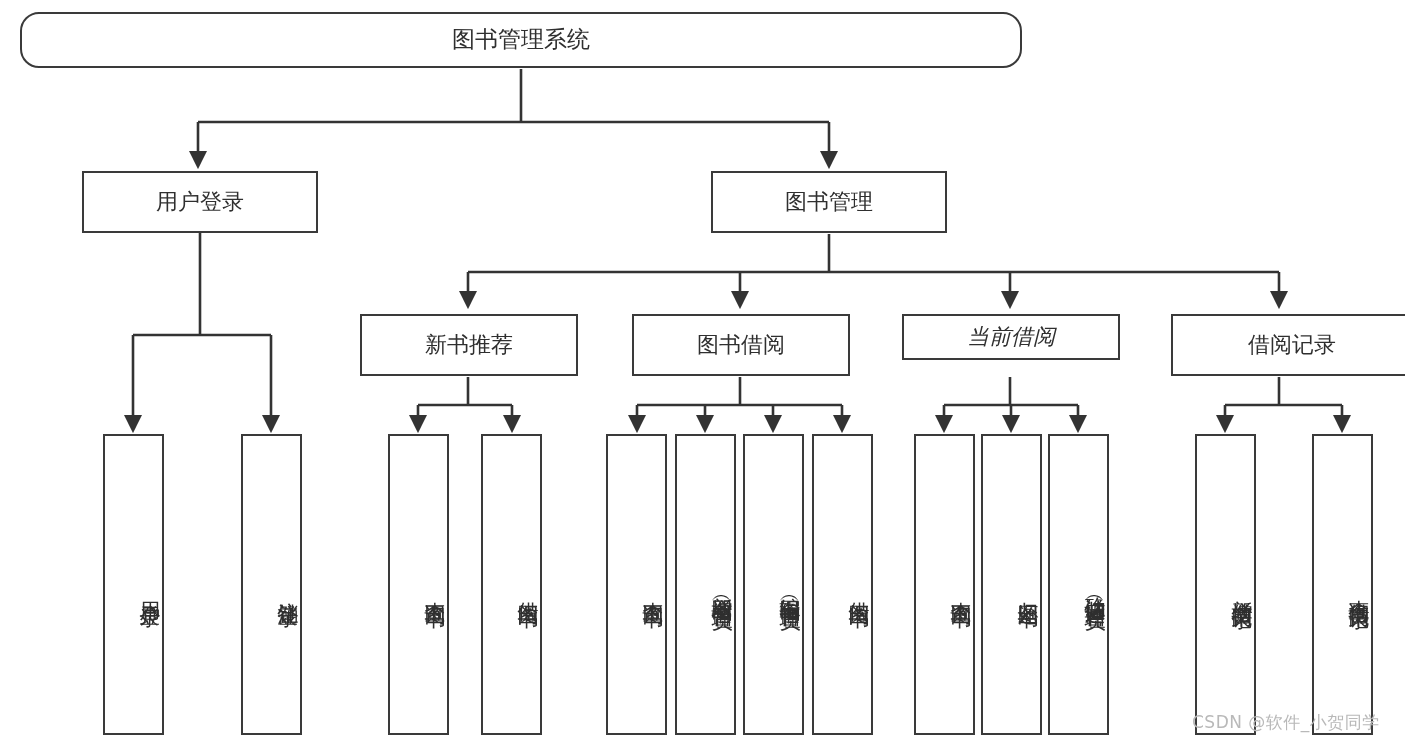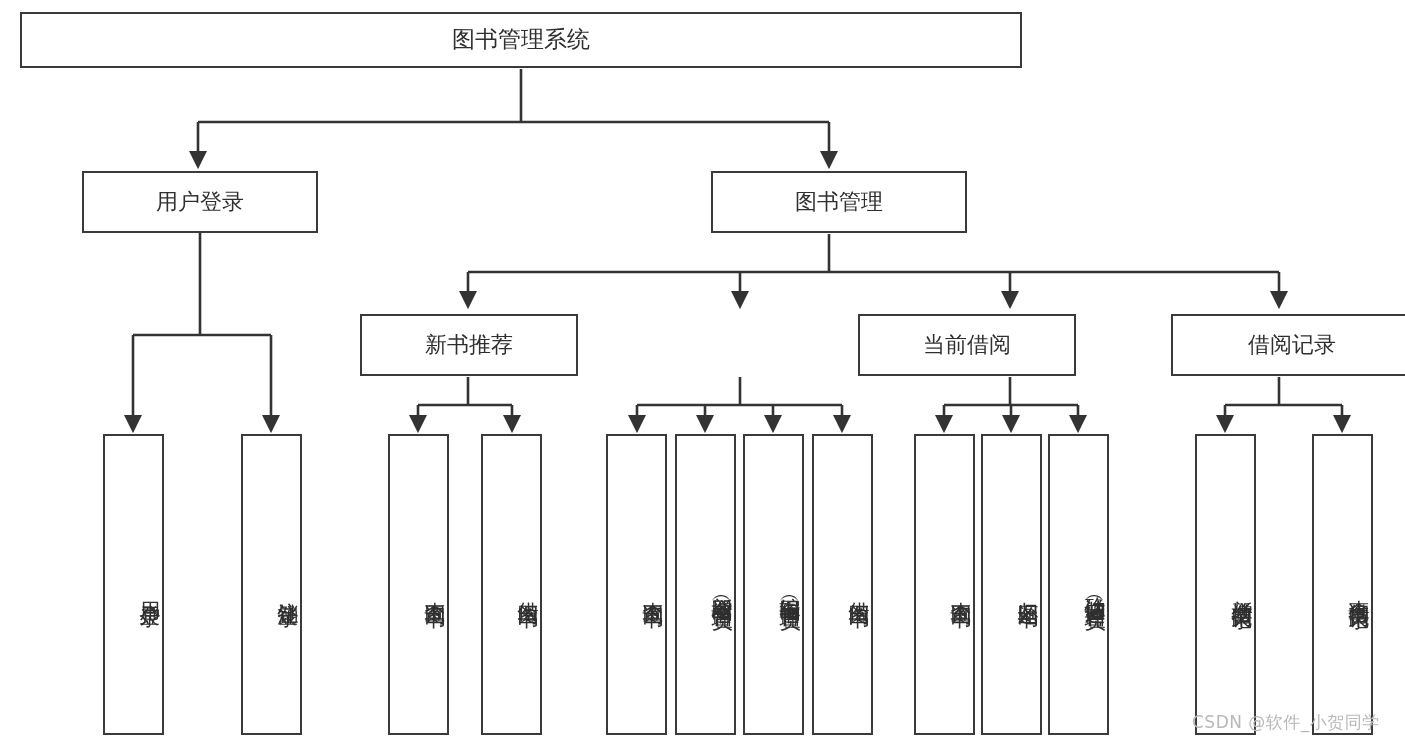--- a/index.html
+++ b/index.html
@@ -36,20 +36,21 @@
     justify-content: center;
     color: #2f2f2f;
     line-height: 1.18;
     text-align: center;
   }
   .node-h {
     font-size: 22px;
   }
   .node-root {
     font-size: 23px;
+    border-radius: 19px;
   }
   .node-v {
     writing-mode: vertical-rl;
     text-orientation: upright;
     font-size: 21px;
     letter-spacing: 2px;
     padding-top: 8px;
     align-items: flex-start;
     justify-content: center;
   }
@@ -123,28 +124,31 @@
     </g>
   </svg>
 
   <div class="node node-root" style="left:20px; top:12px; width:1002px; height:56px;">
     <span>图书管理系统</span>
   </div>
 
   <div class="node node-h" style="left:82px; top:171px; width:236px; height:62px;">
     <span>用户登录</span>
   </div>
-  <div class="node node-h" style="left:711px; top:171px; width:256px; height:62px;">
+  <div class="node node-h" style="left:711px; top:171px; width:236px; height:62px;">
     <span>图书管理</span>
   </div>
 
   <div class="node node-h" style="left:360px; top:314px; width:218px; height:62px;justify-content:center;">
     <span>新书推荐</span>
   </div>
-  <div class="node node-h" style="left:858px; top:314px; width:218px; height:62px;">
+  <div class="node node-h" style="left:632px; top:314px; width:218px; height:62px;">
+    <span>图书借阅</span>
+  </div>
+  <div class="node node-h" style="left:902px; top:314px; width:218px; height:46px;font-style:italic;">
     <span>当前借阅</span>
   </div>
   <div class="node node-h" style="left:1171px; top:314px; width:242px; height:62px;">
     <span>借阅记录</span>
   </div>
 
   <div class="node node-v" style="left:103px; top:434px; width:61px; height:301px;">
     <span class="vtext">用户登录</span>
   </div>
   <div class="node node-v" style="left:241px; top:434px; width:61px; height:301px;">

